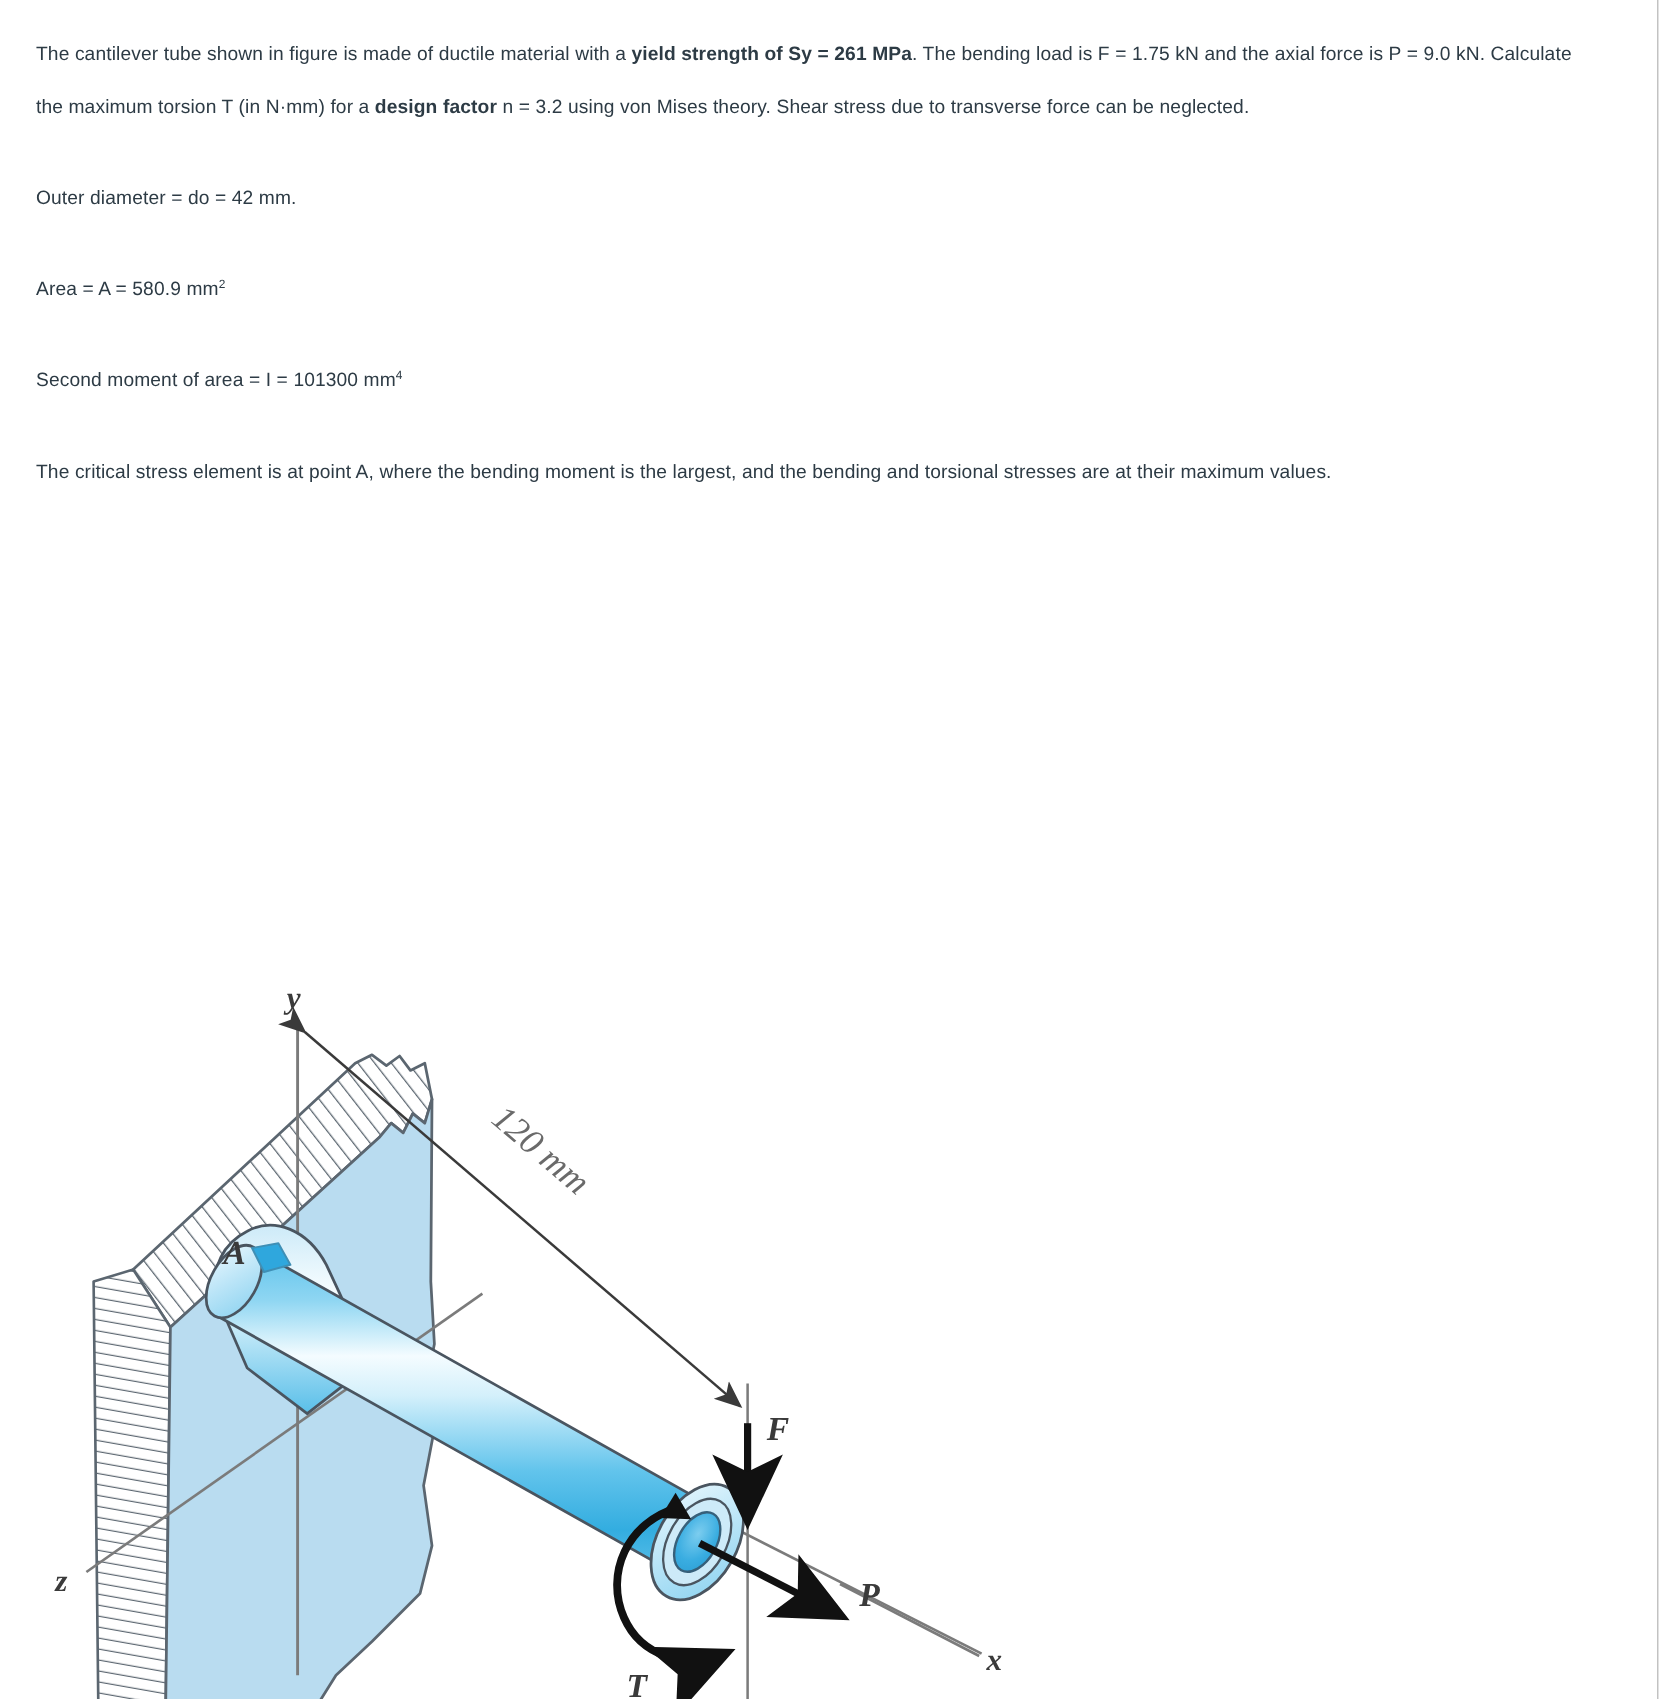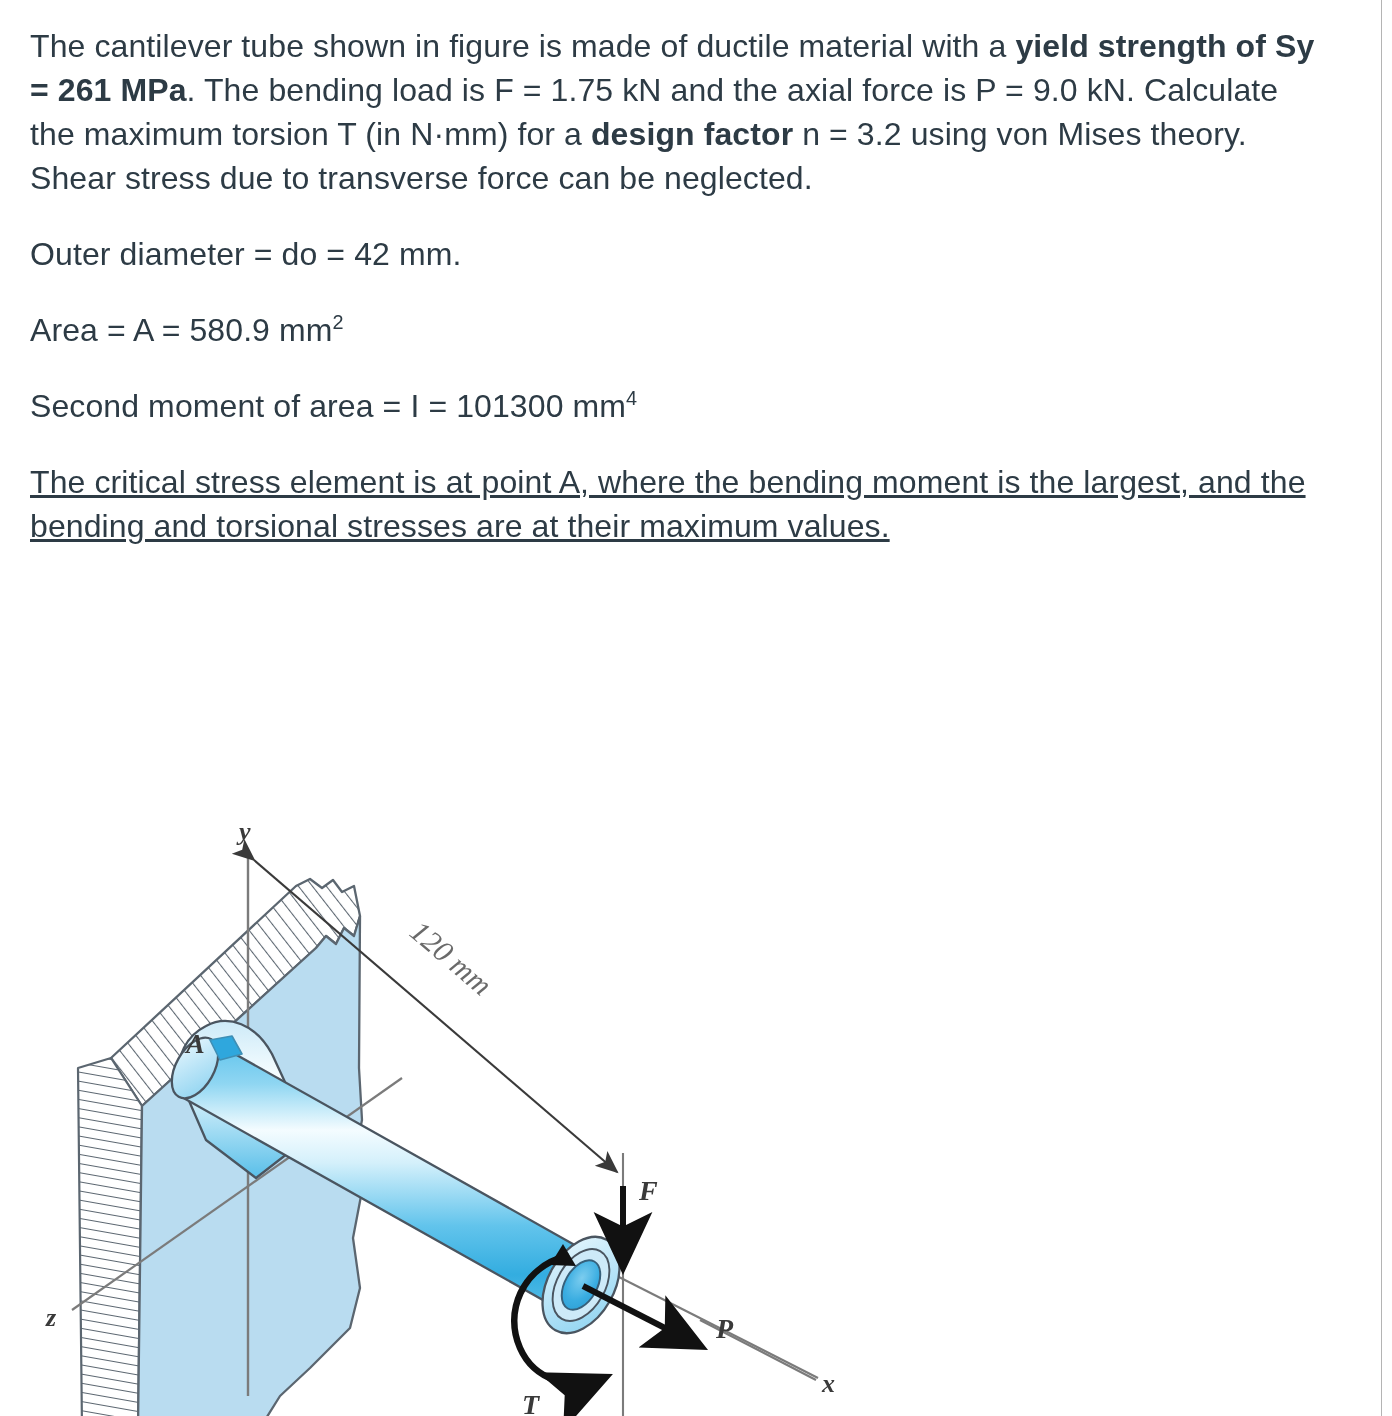--- a/index.html
+++ b/index.html
@@ -35,28 +35,28 @@
   #content {
     position: absolute;
     left: 0;
     top: 0;
     width: 1360px;
     padding: 24px 30px 0 30px;
     box-sizing: border-box;
   }
 
   p.body-text {
-    font-size: 32px;
+    font-size: 16px;
     line-height: 44px;
     margin: 0 0 32px 0;
     color: #2d3b45;
     font-weight: 400;
     letter-spacing: 0.1px;
   }
-  p.body-text.tight { margin-bottom: 42px; text-decoration: underline; }
+  p.body-text.tight { margin-bottom: 42px; }
 
   b, strong { font-weight: 700; }
 
   sup {
     font-size: 0.62em;
     vertical-align: super;
     line-height: 0;
   }
 
   

